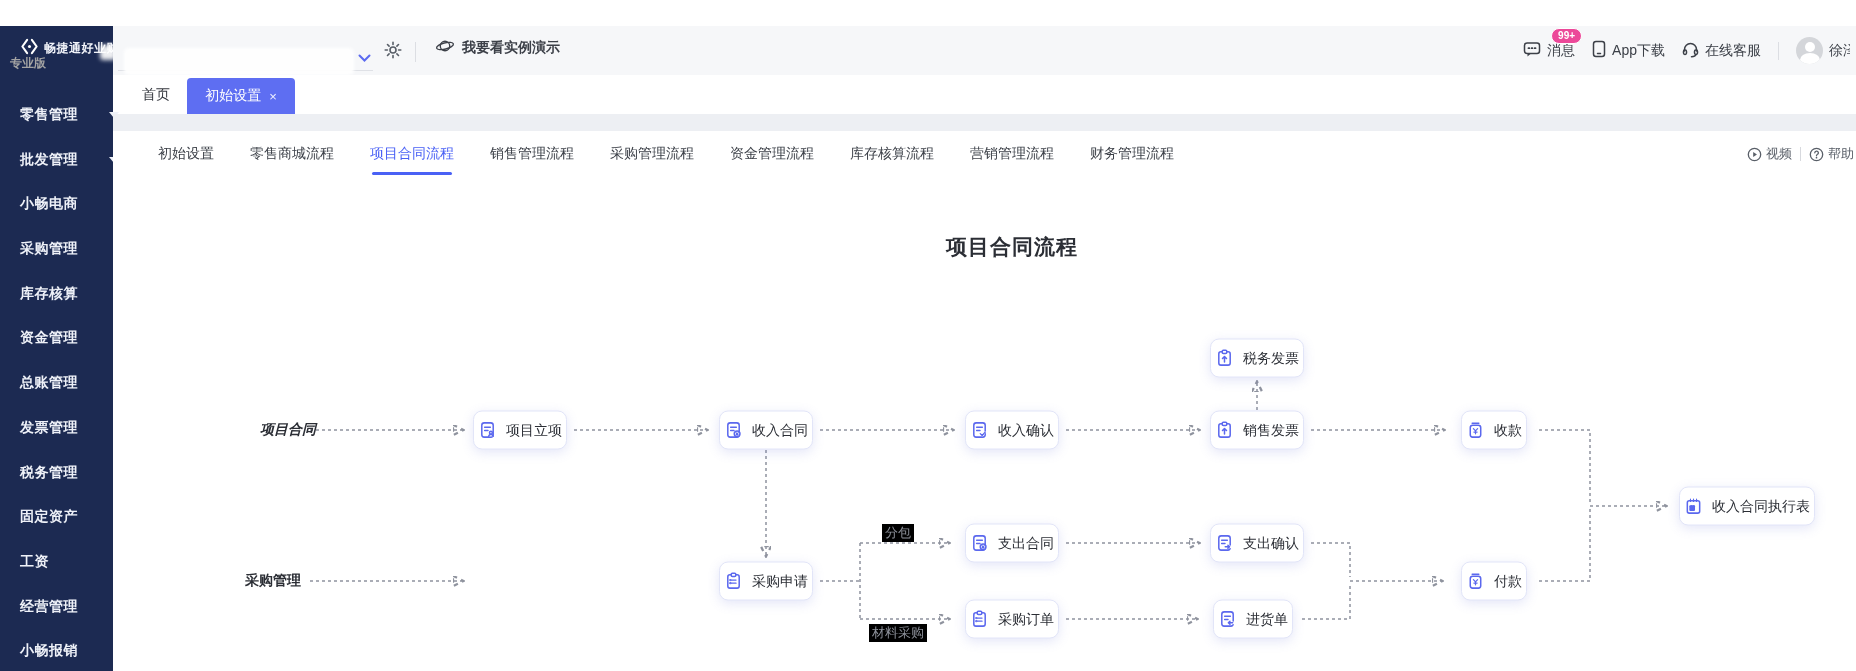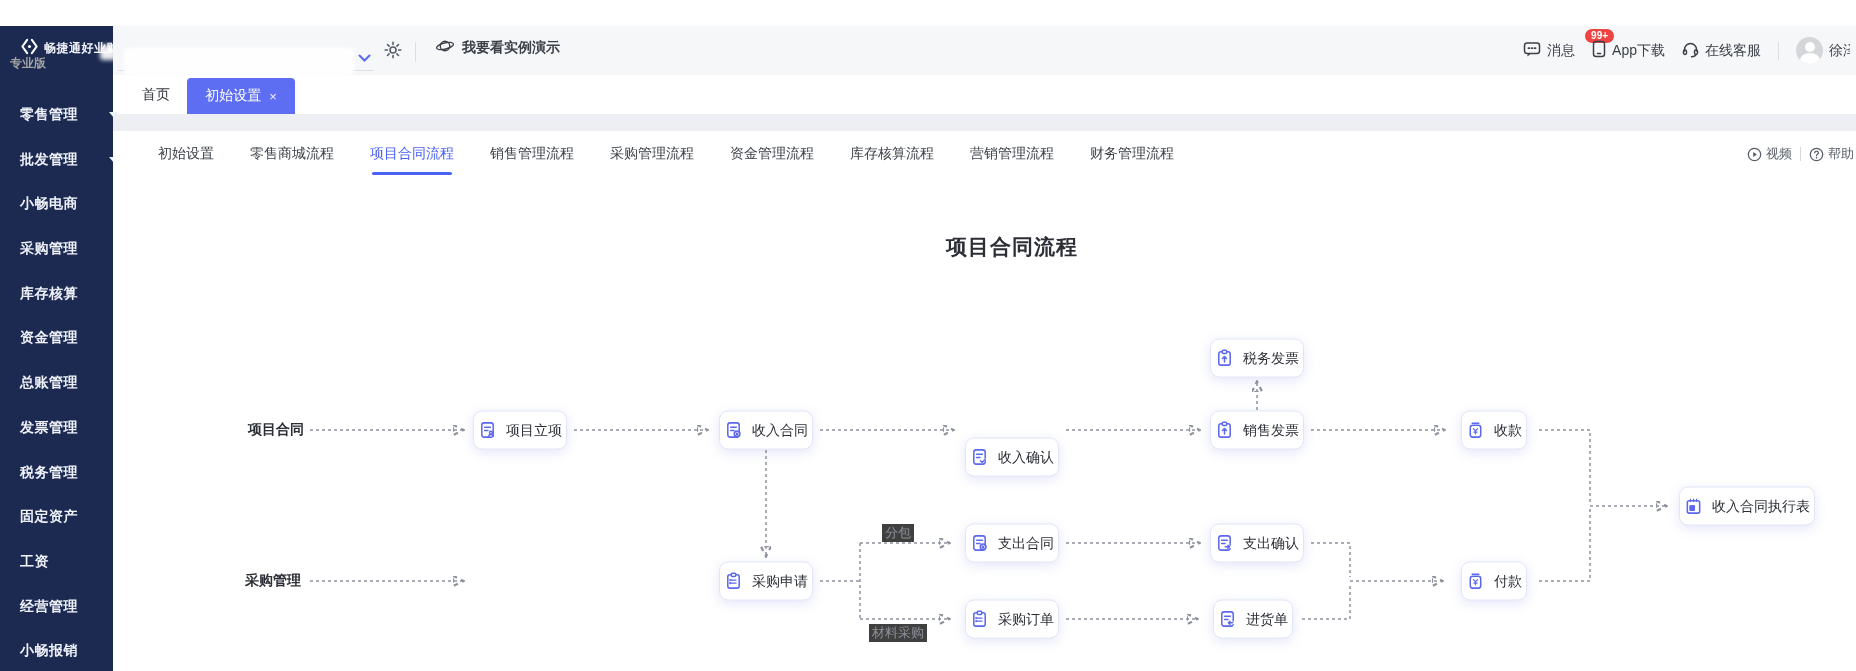--- a/index.html
+++ b/index.html
@@ -26,22 +26,22 @@
   
   .topbar{position:absolute;left:113px;top:26px;width:1743px;height:49px;background:#f6f7f9;}
   .search-zone{position:absolute;left:5px;top:5px;width:255px;height:39px;border-bottom:1px solid #dfe1e6;}
   .censor-blob{position:absolute;left:6px;top:17px;width:230px;height:27px;background:#fff;border-radius:5px;filter:blur(1.5px);opacity:.95;}
   .hdr-chevron{position:absolute;left:240px;top:18px;}
   .hdr-gear{position:absolute;left:270px;top:14px;}
   .hdr-divider{position:absolute;left:302px;top:16px;width:1px;height:20px;background:#dcdee3;}
   .demo-link{position:absolute;left:322px;top:12px;display:flex;align-items:center;gap:7px;font-size:14px;color:#3c4048;cursor:pointer;font-weight:bold;}
   .topbar-right{position:absolute;right:6px;top:0;height:49px;display:flex;align-items:center;gap:17px;}
   .tb-item{display:flex;align-items:center;gap:6px;font-size:14px;color:#3c4048;cursor:pointer;position:relative;}
-  .badge{position:absolute;left:28px;top:-13px;background:#ef4444;color:#fff;font-size:10px;font-weight:700;
-         padding:1.5px 6px;border-radius:9px;border:1px solid #fff;white-space:nowrap;margin-left:33px;}
+  .badge{position:absolute;left:28px;top:-13px;background:#ec4899;color:#fff;font-size:10px;font-weight:700;
+         padding:1.5px 6px;border-radius:9px;border:1px solid #fff;white-space:nowrap;}
   .v-div{width:1px;height:18px;background:#dcdee3;}
   .avatar{width:27px;height:27px;border-radius:50%;background:#d4d6da;position:relative;overflow:hidden;flex:none;}
   .avatar::before{content:"";position:absolute;left:8.5px;top:5px;width:10px;height:10px;border-radius:50%;background:#fff;}
   .avatar::after{content:"";position:absolute;left:3.5px;top:16px;width:20px;height:14px;border-radius:50%;background:#fff;}
   .user-name{font-size:14px;color:#3c4048;max-width:21px;overflow:hidden;white-space:nowrap;}
 
   
   .tabstrip{position:absolute;left:125px;top:75px;width:1743px;height:39px;background:#fff;text-align:center;}
   .tab-home{position:absolute;left:17px;top:0;height:39px;display:flex;align-items:center;font-size:14px;color:#33363d;cursor:pointer;}
   .tab-active{position:absolute;left:62px;top:3px;height:36px;width:108px;background:#5e6ef2;border-radius:4px 4px 0 0;
@@ -57,21 +57,21 @@
   .subtab.active{color:#4a61f5;}
   .subtab.active::after{content:"";position:absolute;left:2px;right:2px;bottom:-6px;height:3px;border-radius:2px;background:#4a61f5;}
   .sub-actions{position:absolute;right:2px;top:14px;display:flex;align-items:center;gap:8px;font-size:13px;color:#595f68;}
   .sub-actions .sep{width:1px;height:14px;background:#d7d9de;}
   .sa-item{display:flex;align-items:center;gap:4px;cursor:pointer;white-space:nowrap;}
 
   
   .flow-title{position:absolute;left:1012px;top:233px;transform:translateX(-50%);
               font-size:21px;font-weight:600;color:#2b2e35;letter-spacing:1px;white-space:nowrap;}
   .flow-label{position:absolute;transform:translate(-50%,-50%);font-size:14px;font-weight:600;color:#2b2e35;white-space:nowrap;}
-  .edge-label{position:absolute;transform:translate(-50%,-50%);font-size:13px;color:#8c9099;white-space:nowrap;background:#404040;padding:0 3px;}
+  .edge-label{position:absolute;transform:translate(-50%,-50%);font-size:13px;color:#8c9099;white-space:nowrap;background:#000000;padding:0 3px;}
   .node{position:absolute;transform:translate(-50%,-50%);display:flex;align-items:center;gap:9px;
         background:#fff;border:1px solid #e2e5f8;border-radius:9px;padding:0 4px;height:37px;
         box-shadow:0 3px 12px rgba(106,118,216,.18);font-size:14px;color:#2b2e35;cursor:pointer;white-space:nowrap;}
   .node .nicon{display:flex;flex:none;}
   #edges{position:absolute;inset:0;pointer-events:none;}
   #edges path{fill:none;stroke:#8f939e;stroke-width:1.5;stroke-dasharray:3 3;}
 </style>
 </head>
 <body>
 
@@ -289,21 +289,21 @@
         <span class="nicon">
           <svg width="19" height="19" viewBox="0 0 20 20" fill="none" stroke="#5b68ee" stroke-width="1.6" stroke-linecap="round" stroke-linejoin="round">
             <rect x="4" y="2.5" width="12" height="15" rx="2.5"></rect>
             <path d="M7 7h6M7 10.5h3.5"></path>
             <circle cx="13.8" cy="14" r="3" fill="#fff"></circle>
             <path d="M12.6 12.8l1.2 1.4 1.2-1.4M13.8 14.2v1.6M12.8 14.6h2" stroke-width="1.1"></path>
           </svg>
         </span>
         <span>收入合同</span>
       </div>
-      <div class="node" style="left: 1012px; top: 430px; margin-top: 27px;">
+      <div class="node" style="left: 1012px; top: 430px;">
         <span class="nicon">
           <svg width="19" height="19" viewBox="0 0 20 20" fill="none" stroke="#5b68ee" stroke-width="1.6" stroke-linecap="round" stroke-linejoin="round">
             <rect x="4" y="2.5" width="12" height="15" rx="2.5"></rect>
             <path d="M7 7h6M7 10.5h3.5"></path>
             <path d="M10.8 13.8l2 2 3.4-3.8" stroke-width="1.8" stroke="#fff"></path>
             <path d="M10.8 13.8l2 2 3.4-3.8" stroke-width="1.4"></path>
           </svg>
         </span>
         <span>收入确认</span>
       </div>
@@ -410,17 +410,17 @@
           <svg width="19" height="19" viewBox="0 0 20 20" fill="none" stroke="#5b68ee" stroke-width="1.6" stroke-linecap="round" stroke-linejoin="round">
             <rect x="4.5" y="5" width="11" height="12.5" rx="2.5"></rect>
             <path d="M6.5 2.8h7"></path>
             <path d="M7.8 8.6l2.2 2.4 2.2-2.4M10 11v3M8.3 12.2h3.4" stroke-width="1.3"></path>
           </svg>
         </span>
         <span>付款</span>
       </div>
     </div>
 
-<div class="flow-label" style="left: 276px; top: 430px;">项目合同</div>
+<div class="flow-label" style="left: 288px; top: 430px; font-style: italic;">项目合同</div>
     <div class="flow-label" style="left: 273px; top: 581px;">采购管理</div>
     <div class="edge-label" style="left: 898px; top: 533px;">分包</div>
     <div class="edge-label" style="left: 898px; top: 633px;">材料采购</div>
   </div>
 
 </body></html>

